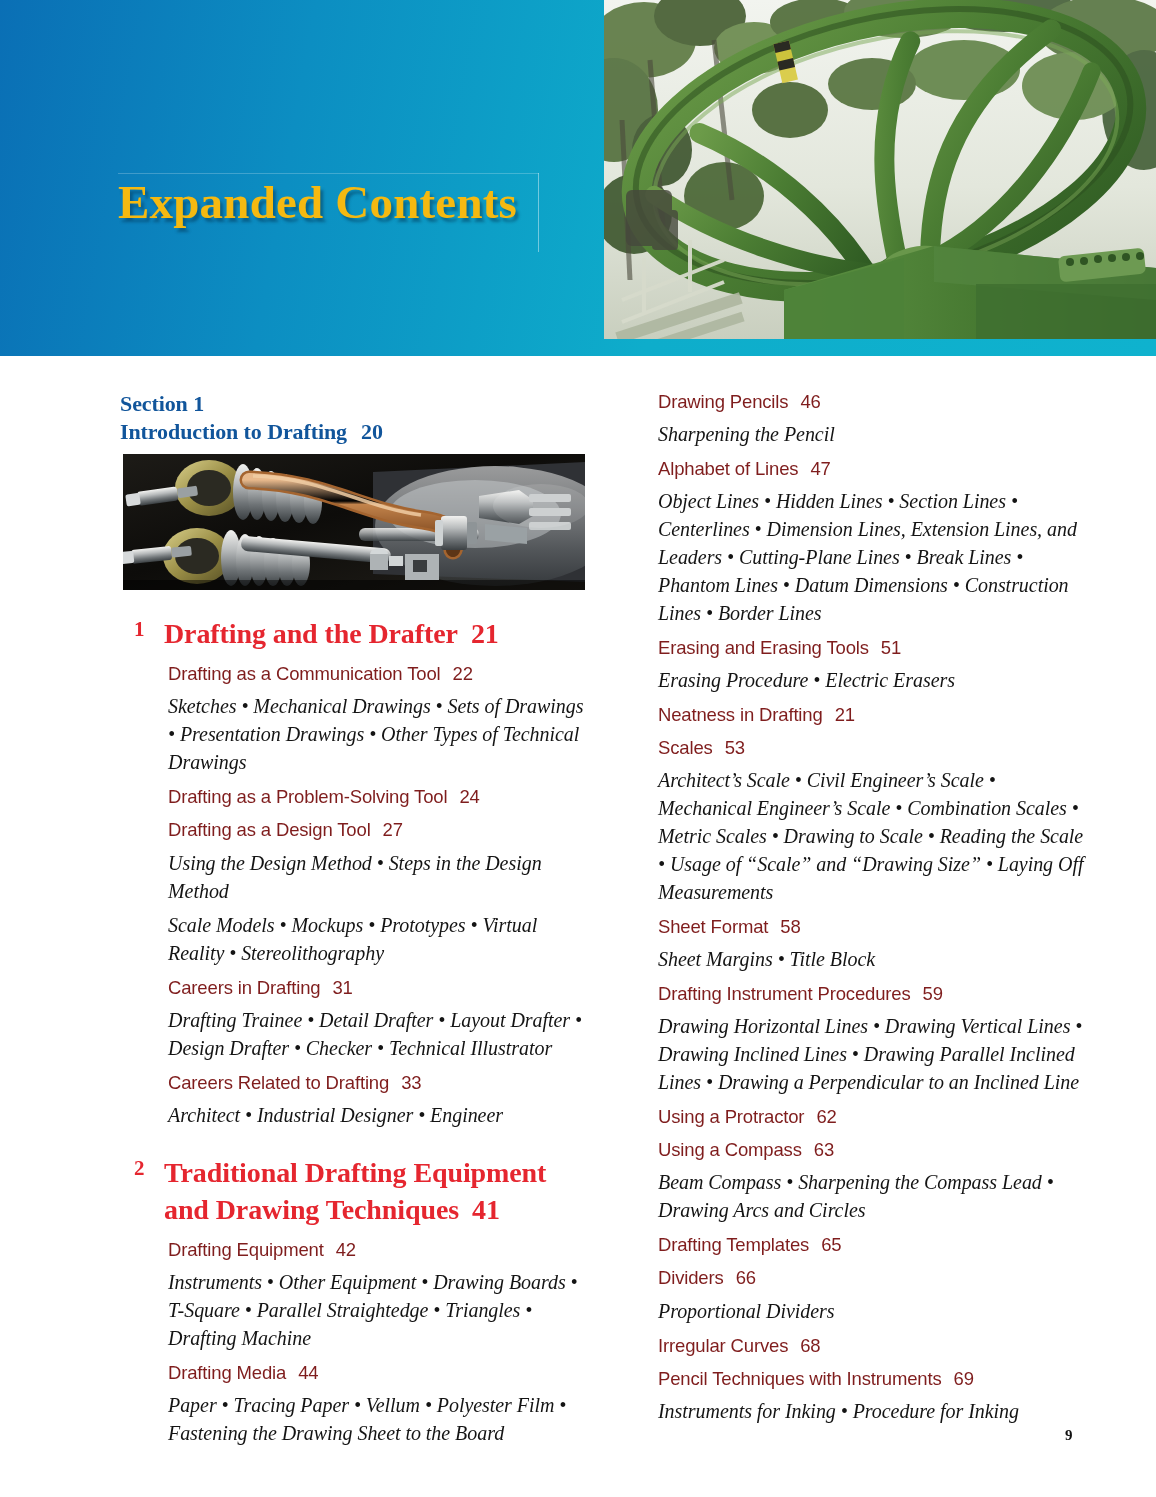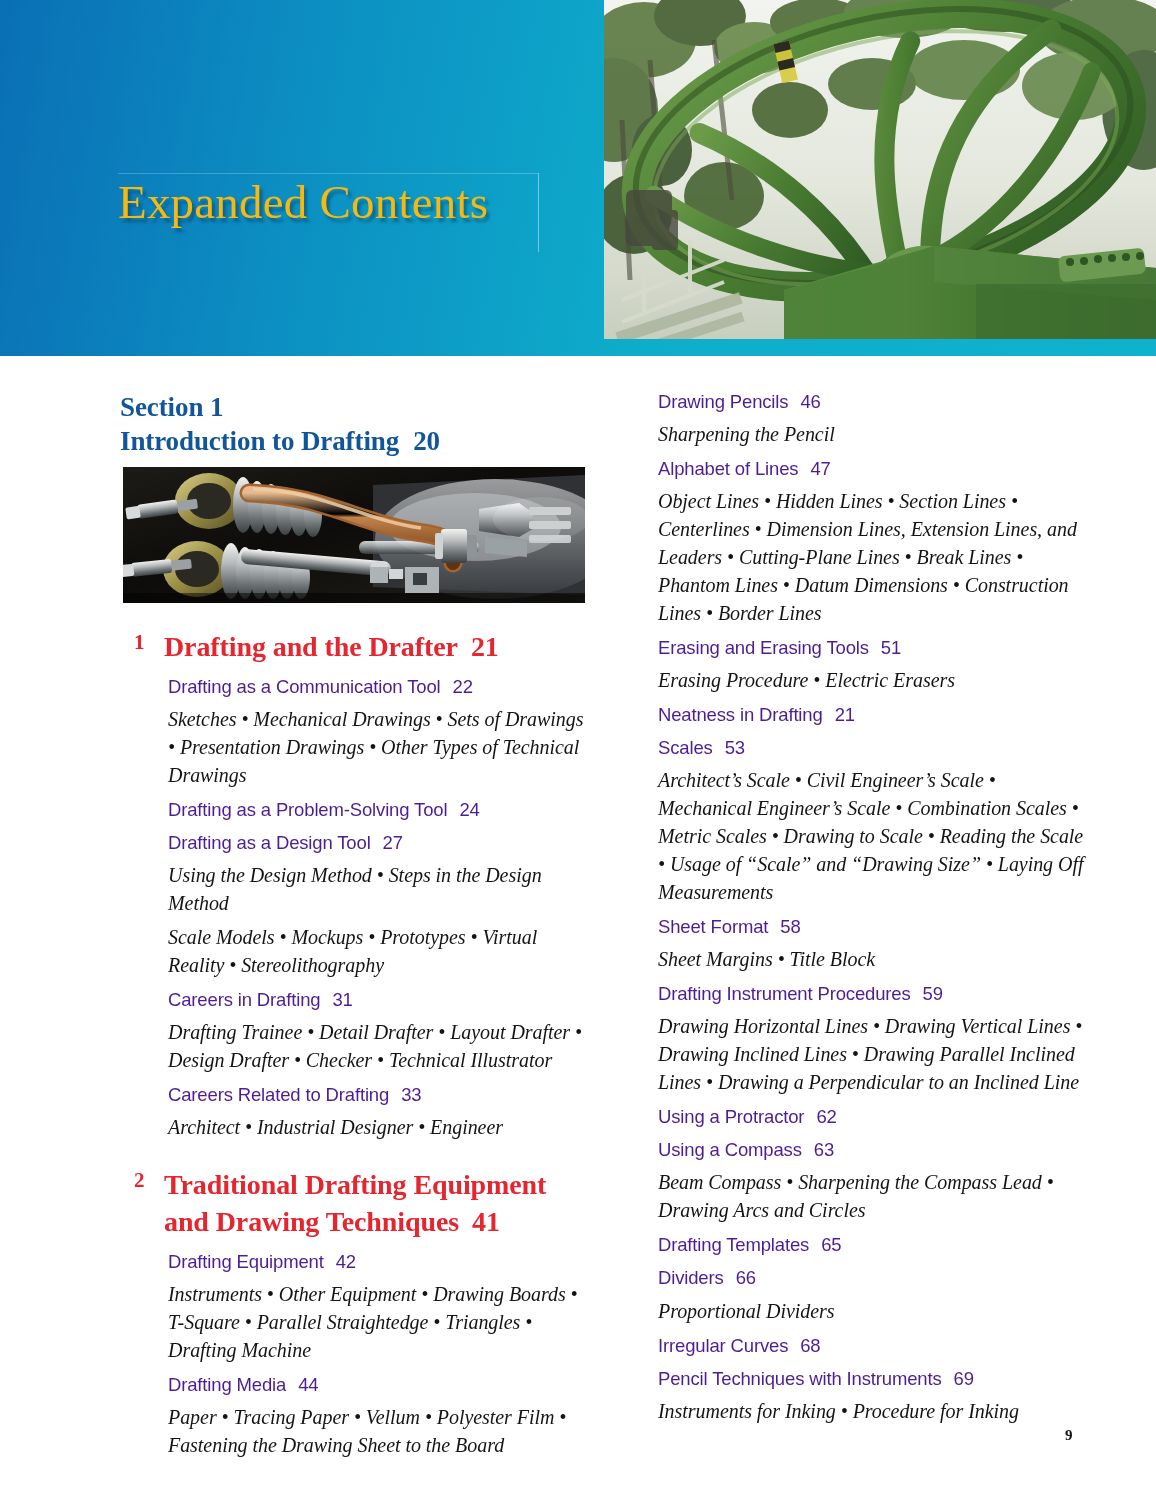--- a/index.html
+++ b/index.html
@@ -39,21 +39,21 @@
     top: 173px;
     width: 421px;
     height: 1px;
     background: rgba(255,255,255,0.22);
   }
   .banner-title {
     position: absolute;
     left: 118px;
     top: 175px;
     font-family: "Liberation Serif", serif;
-    font-weight: normal;
+    font-weight: bold;
     font-size: 47px;
     letter-spacing: 0.2px;
     color: #f5b911;
     text-shadow: 3px 4px 3px rgba(0,40,70,0.42);
     white-space: nowrap;
   }
 
   
   .header-photo {
     position: absolute;
@@ -71,21 +71,21 @@
     position: absolute;
     top: 390px;
   }
   .col-left { left: 120px;  width: 470px; }
   .col-right { left: 658px; width: 430px; }
 
   .section-head {
     color: #11559b;
     font-family: "Liberation Serif", serif;
     font-weight: bold;
-    font-size: 27px;
+    font-size: 22px;
     line-height: 1.26;
     letter-spacing: -0.1px;
     margin: 0 0 9px 0;
   }
   .section-head .num {
     padding-left: 14px;
   }
 
   
   .chapter-photo {
@@ -117,21 +117,21 @@
   .chapter-title {
     font-family: "Liberation Serif", serif;
     font-weight: bold;
     font-size: 28px;
     line-height: 1.32;
     letter-spacing: -0.1px;
   }
   .chapter-title .pg { padding-left: 13px; }
 
   .entry {
-    color: #4c1d95;
+    color: #7f1d1d;
     font-family: "Liberation Sans", sans-serif;
     font-size: 18.5px;
     line-height: 1.30;
     margin: 9px 0 0 48px;
     font-weight: 400;
     letter-spacing: -0.15px;
   }
   .entry .pg { padding-left: 12px; }
 
   .sub {

